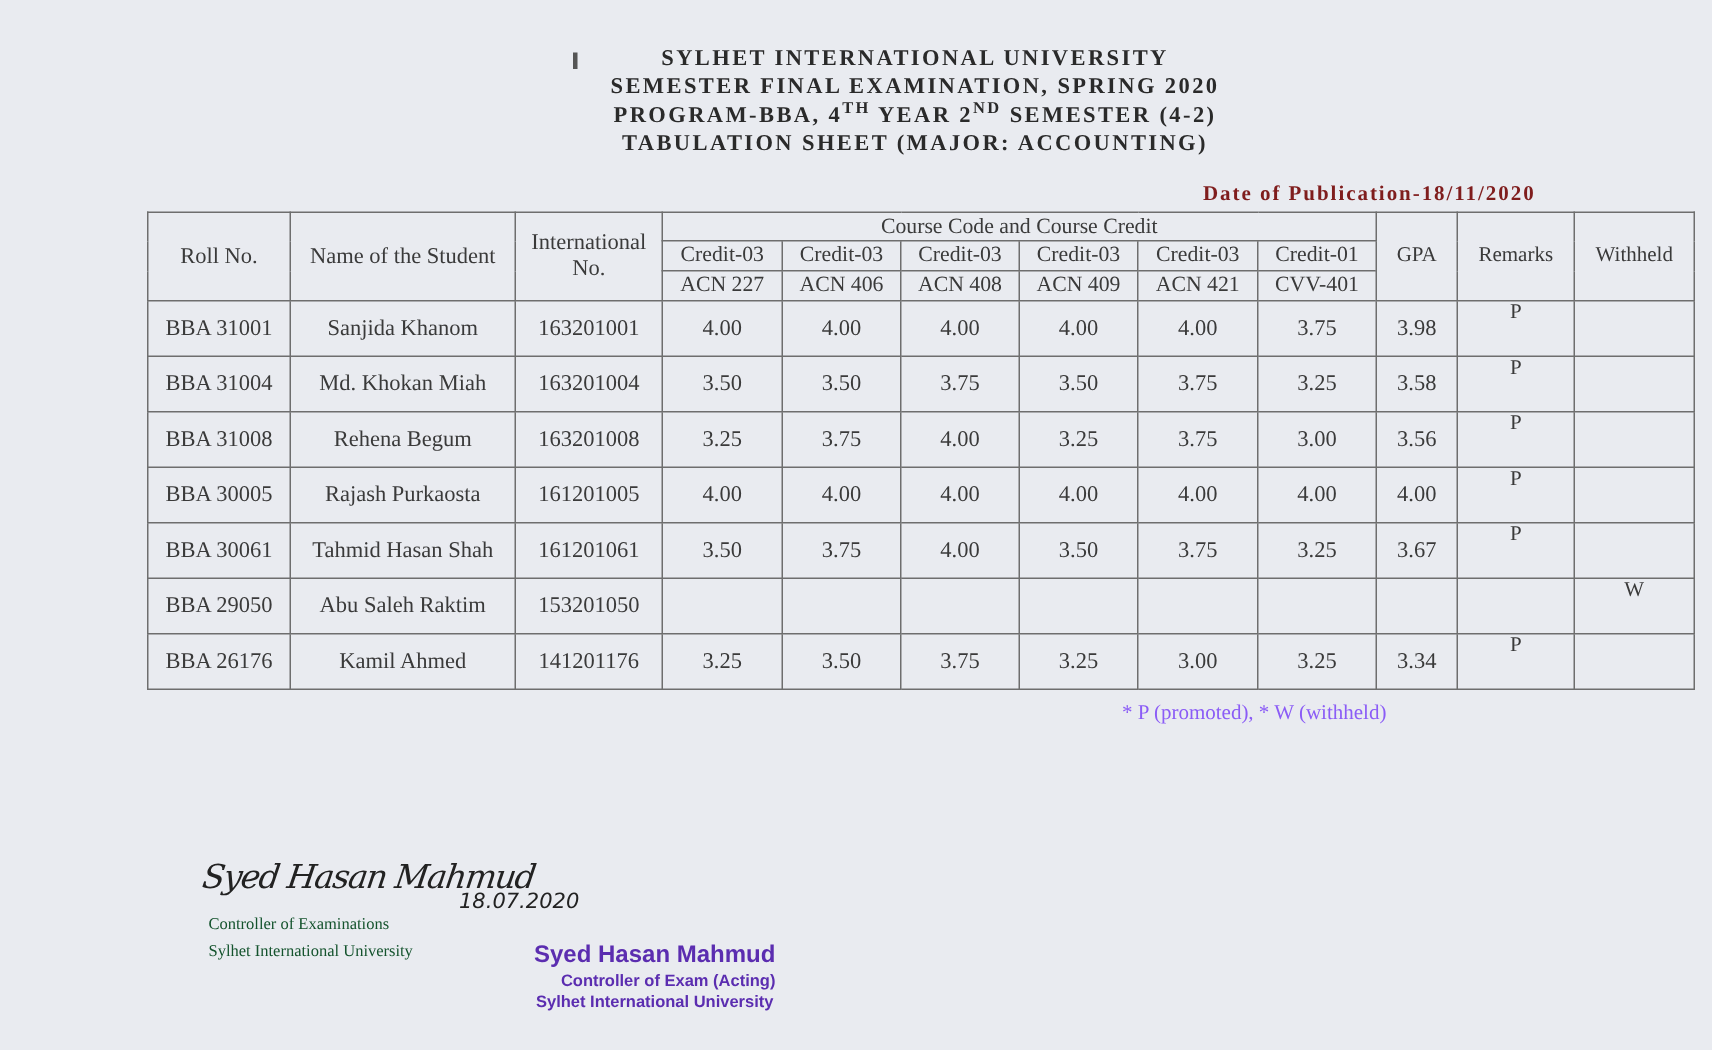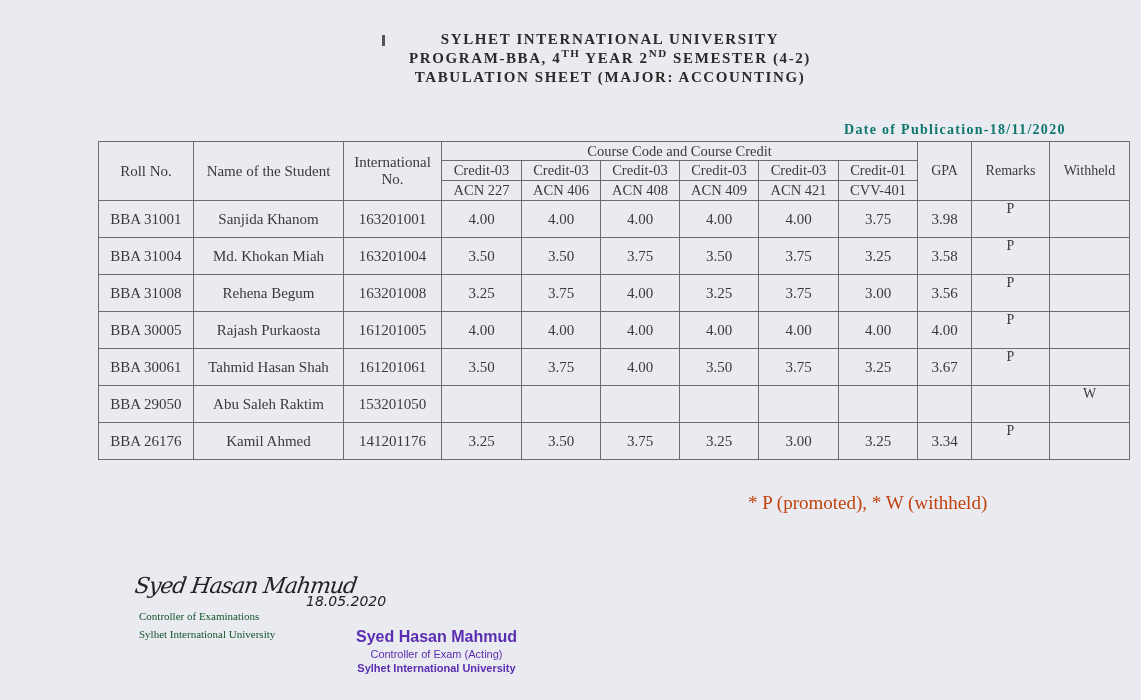--- a/index.html
+++ b/index.html
@@ -12,68 +12,69 @@
   }
   .stray-mark { position:absolute; left:382px; top:35px; width:3px; height:11px; background:#555; }
   .header {
     position:absolute; left:360px; top:30px; width:500px;
     text-align:center; font-weight:bold; letter-spacing:1.6px;
     font-size:15px; line-height:19px; color:#2a2a2a;
   }
   .header div { white-space:nowrap; }
   .header sup { font-size:11px; vertical-align:6px; line-height:0; }
   .pubdate {
-    position:absolute; left:844px; top:122px;
-    font-weight:bold; font-size:14px; letter-spacing:1.3px; color:#0f766e;
+    position:absolute; left:802px; top:122px;
+    font-weight:bold; font-size:14px; letter-spacing:1.3px; color:#7f1d1d;
   }
   table.sheet {
     position:absolute; left:98px; top:141px;
     border-collapse:collapse;
     font-size:15px; color:#3a3a3a;
   }
   table.sheet td, table.sheet th {
     border:1px solid #6e6e6e; font-weight:normal; text-align:center; padding:0;
   }
   .h-main { height:56px; vertical-align:middle; }
   .h-course { height:18px; font-size:14.5px; }
   .h-credit, .h-code { height:19px; font-size:14.5px; }
   tr.row td { height:36px; }
   td.roll { text-align:left; padding-left:8px; }
   td.name { text-align:left; padding-left:7px; }
   td.small { font-size:14px; vertical-align:top; padding-top:8px; }
   .legend {
-    position:absolute; left:748px; top:492px; font-size:19px; color:#c2410c;
+    position:absolute; left:748px; top:468px; font-size:14px; color:#8b5cf6;
   }
   .signature {
     position:absolute; left:135px; top:573px;
     font-family:"DejaVu Serif", serif; font-style:italic; font-size:22px; color:#222;
     transform:skewX(-8deg); letter-spacing:-1px;
   }
   .sign-date {
     position:absolute; left:306px; top:593px;
     font-family:"DejaVu Sans", sans-serif; font-style:italic; font-size:14px; color:#222;
   }
   .controller {
     position:absolute; left:139px; top:607px; font-size:11px; line-height:18px; color:#14532d;
   }
   .stamp {
     position:absolute; left:356px; top:627px; text-align:center;
     font-family:"Liberation Sans", "DejaVu Sans", sans-serif; color:#5b2db0;
   }
   .stamp .s1 { font-size:16px; font-weight:bold; line-height:20px; }
-  .stamp .s2 { font-size:11px; font-weight:normal; line-height:14px; }
+  .stamp .s2 { font-size:11px; font-weight:bold; line-height:14px;text-align:right; }
   .stamp .s3 { font-size:11px; font-weight:bold; line-height:14px; }
 </style>
 </head>
 <body>
 
 <div class="stray-mark"></div>
 
 <div class="header">
   <div>SYLHET INTERNATIONAL UNIVERSITY</div>
+  <div>SEMESTER FINAL EXAMINATION, SPRING 2020</div>
   <div><span>PROGRAM-BBA, 4</span><sup>TH</sup><span> YEAR 2</span><sup>ND</sup><span> SEMESTER (4-2)</span></div>
   <div>TABULATION SHEET (MAJOR: ACCOUNTING)</div>
 </div>
 
 <div class="pubdate">Date of Publication-18/11/2020</div>
 
 <table class="sheet">
   <colgroup>
     <col style="width:95px">
       <col style="width:150px">
@@ -212,21 +213,21 @@
     <td>3.34</td>
     <td class="small">P</td>
     <td class="small"></td>
   </tr>
 </tbody>
   </table>
 
 <div class="legend">* P (promoted), * W (withheld)</div>
 
 <div class="signature">Syed Hasan Mahmud</div>
-<div class="sign-date">18.05.2020</div>
+<div class="sign-date">18.07.2020</div>
 
 <div class="controller">
   <div>Controller of Examinations</div>
   <div>Sylhet International University</div>
 </div>
 
 <div class="stamp">
   <div class="s1">Syed Hasan Mahmud</div>
   <div class="s2">Controller of Exam (Acting)</div>
   <div class="s3">Sylhet International University</div>

